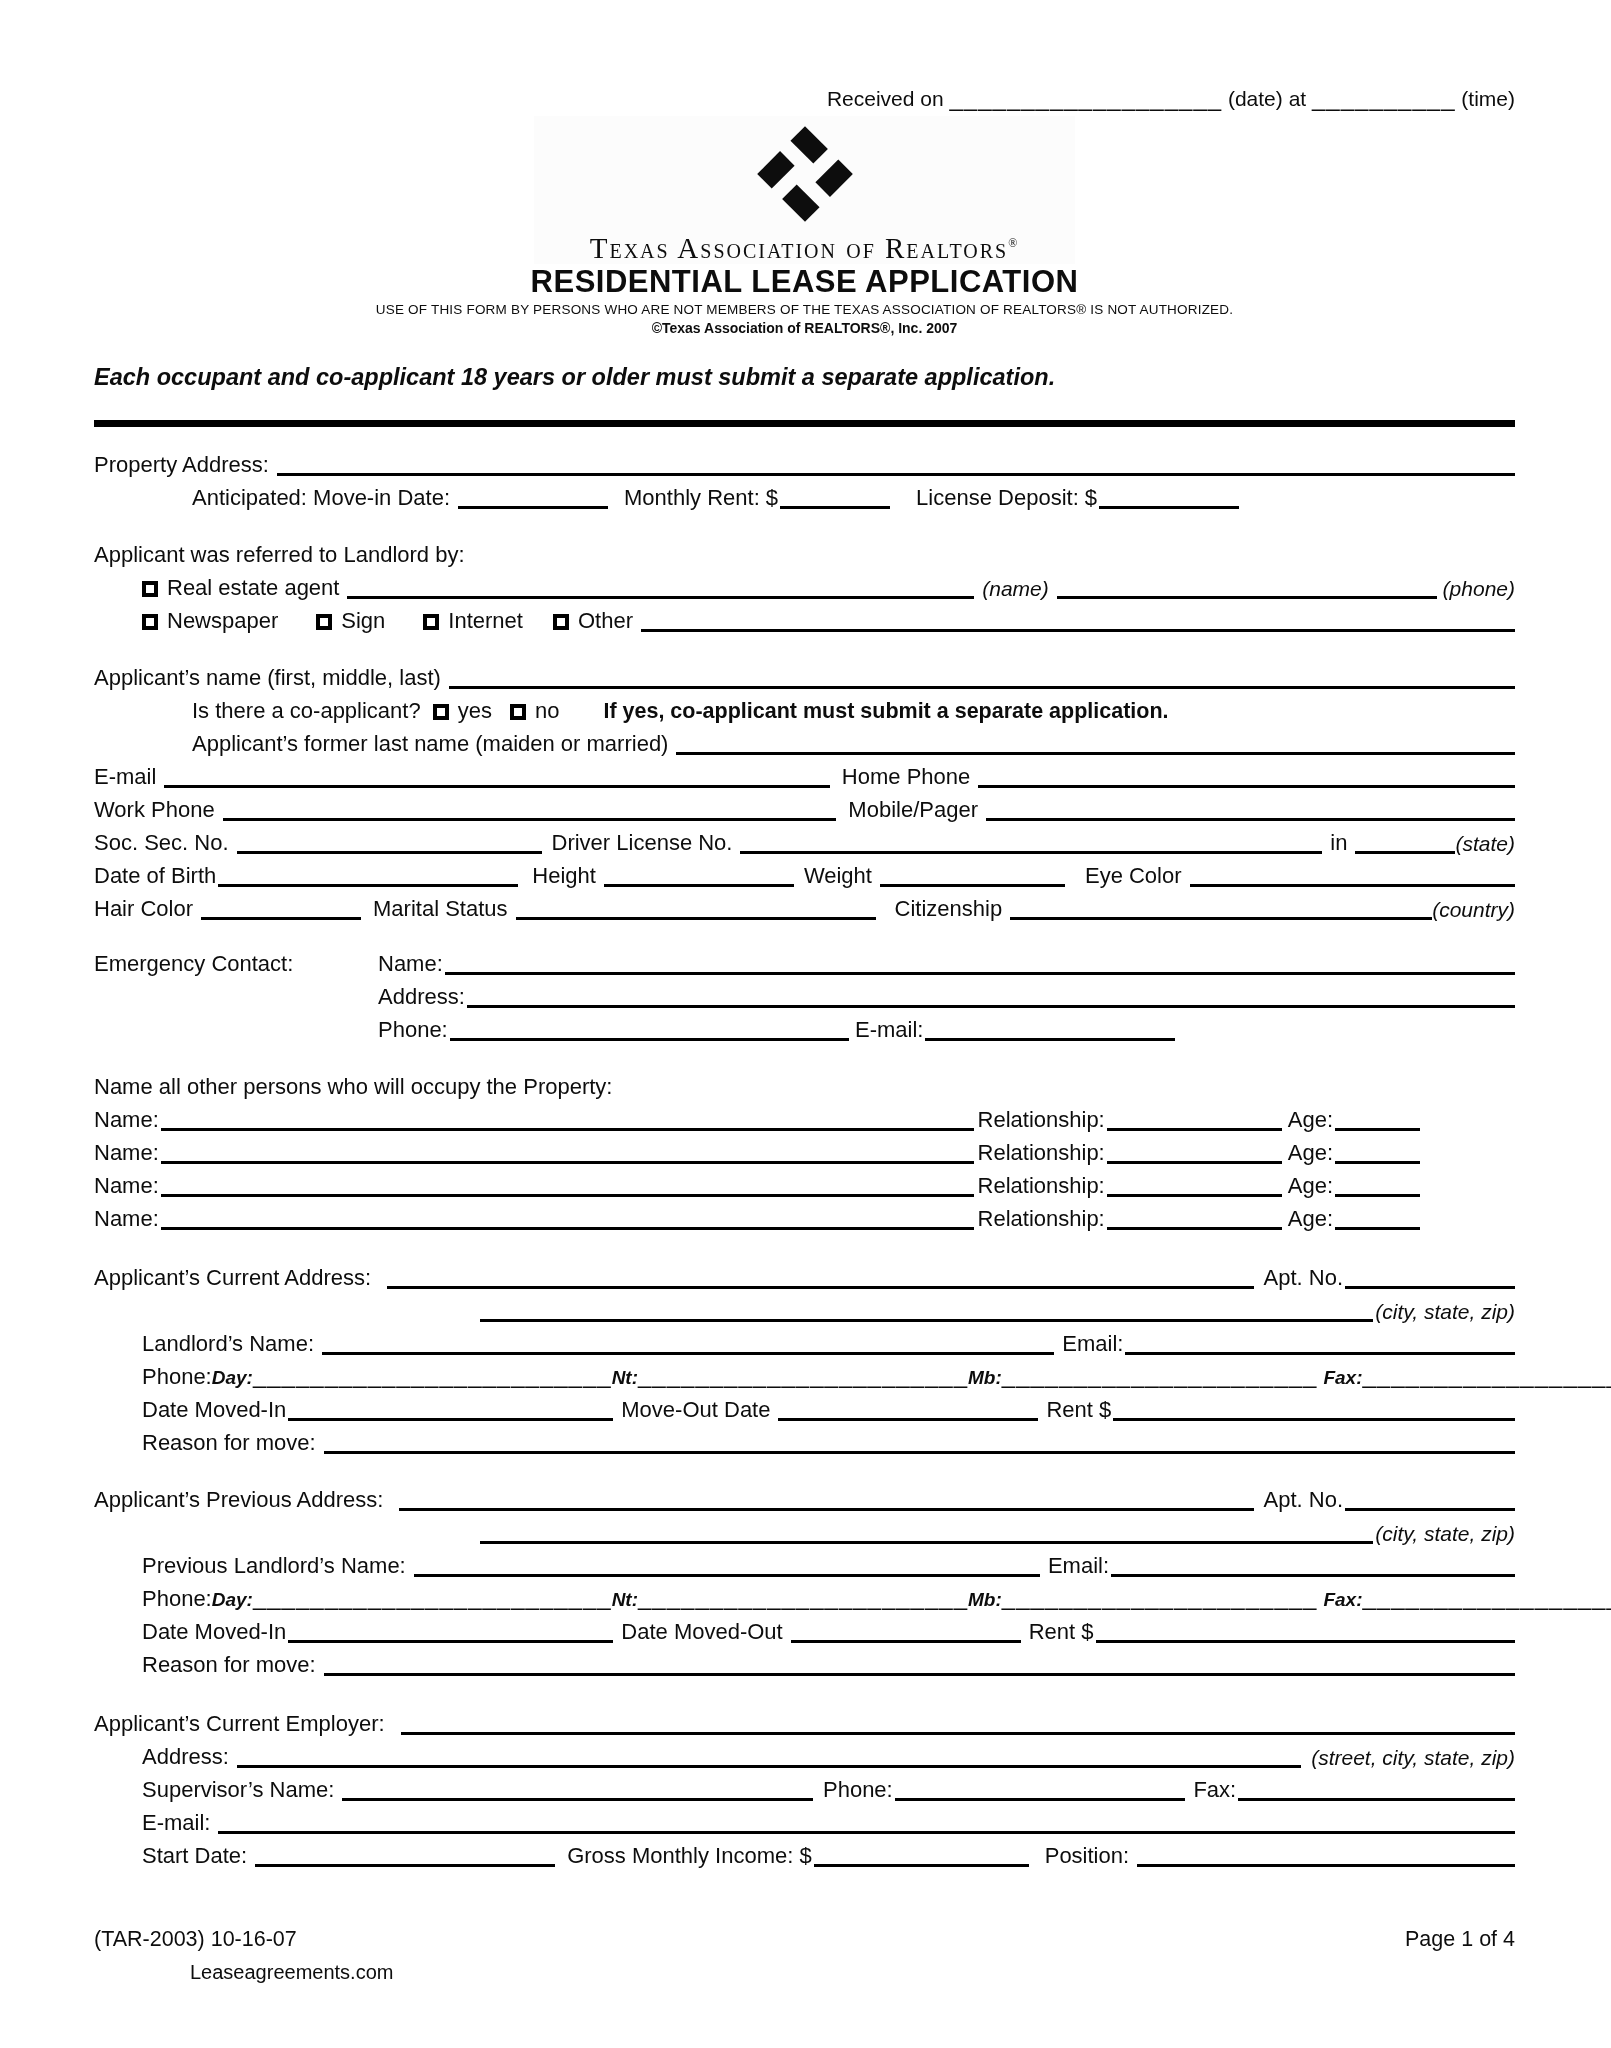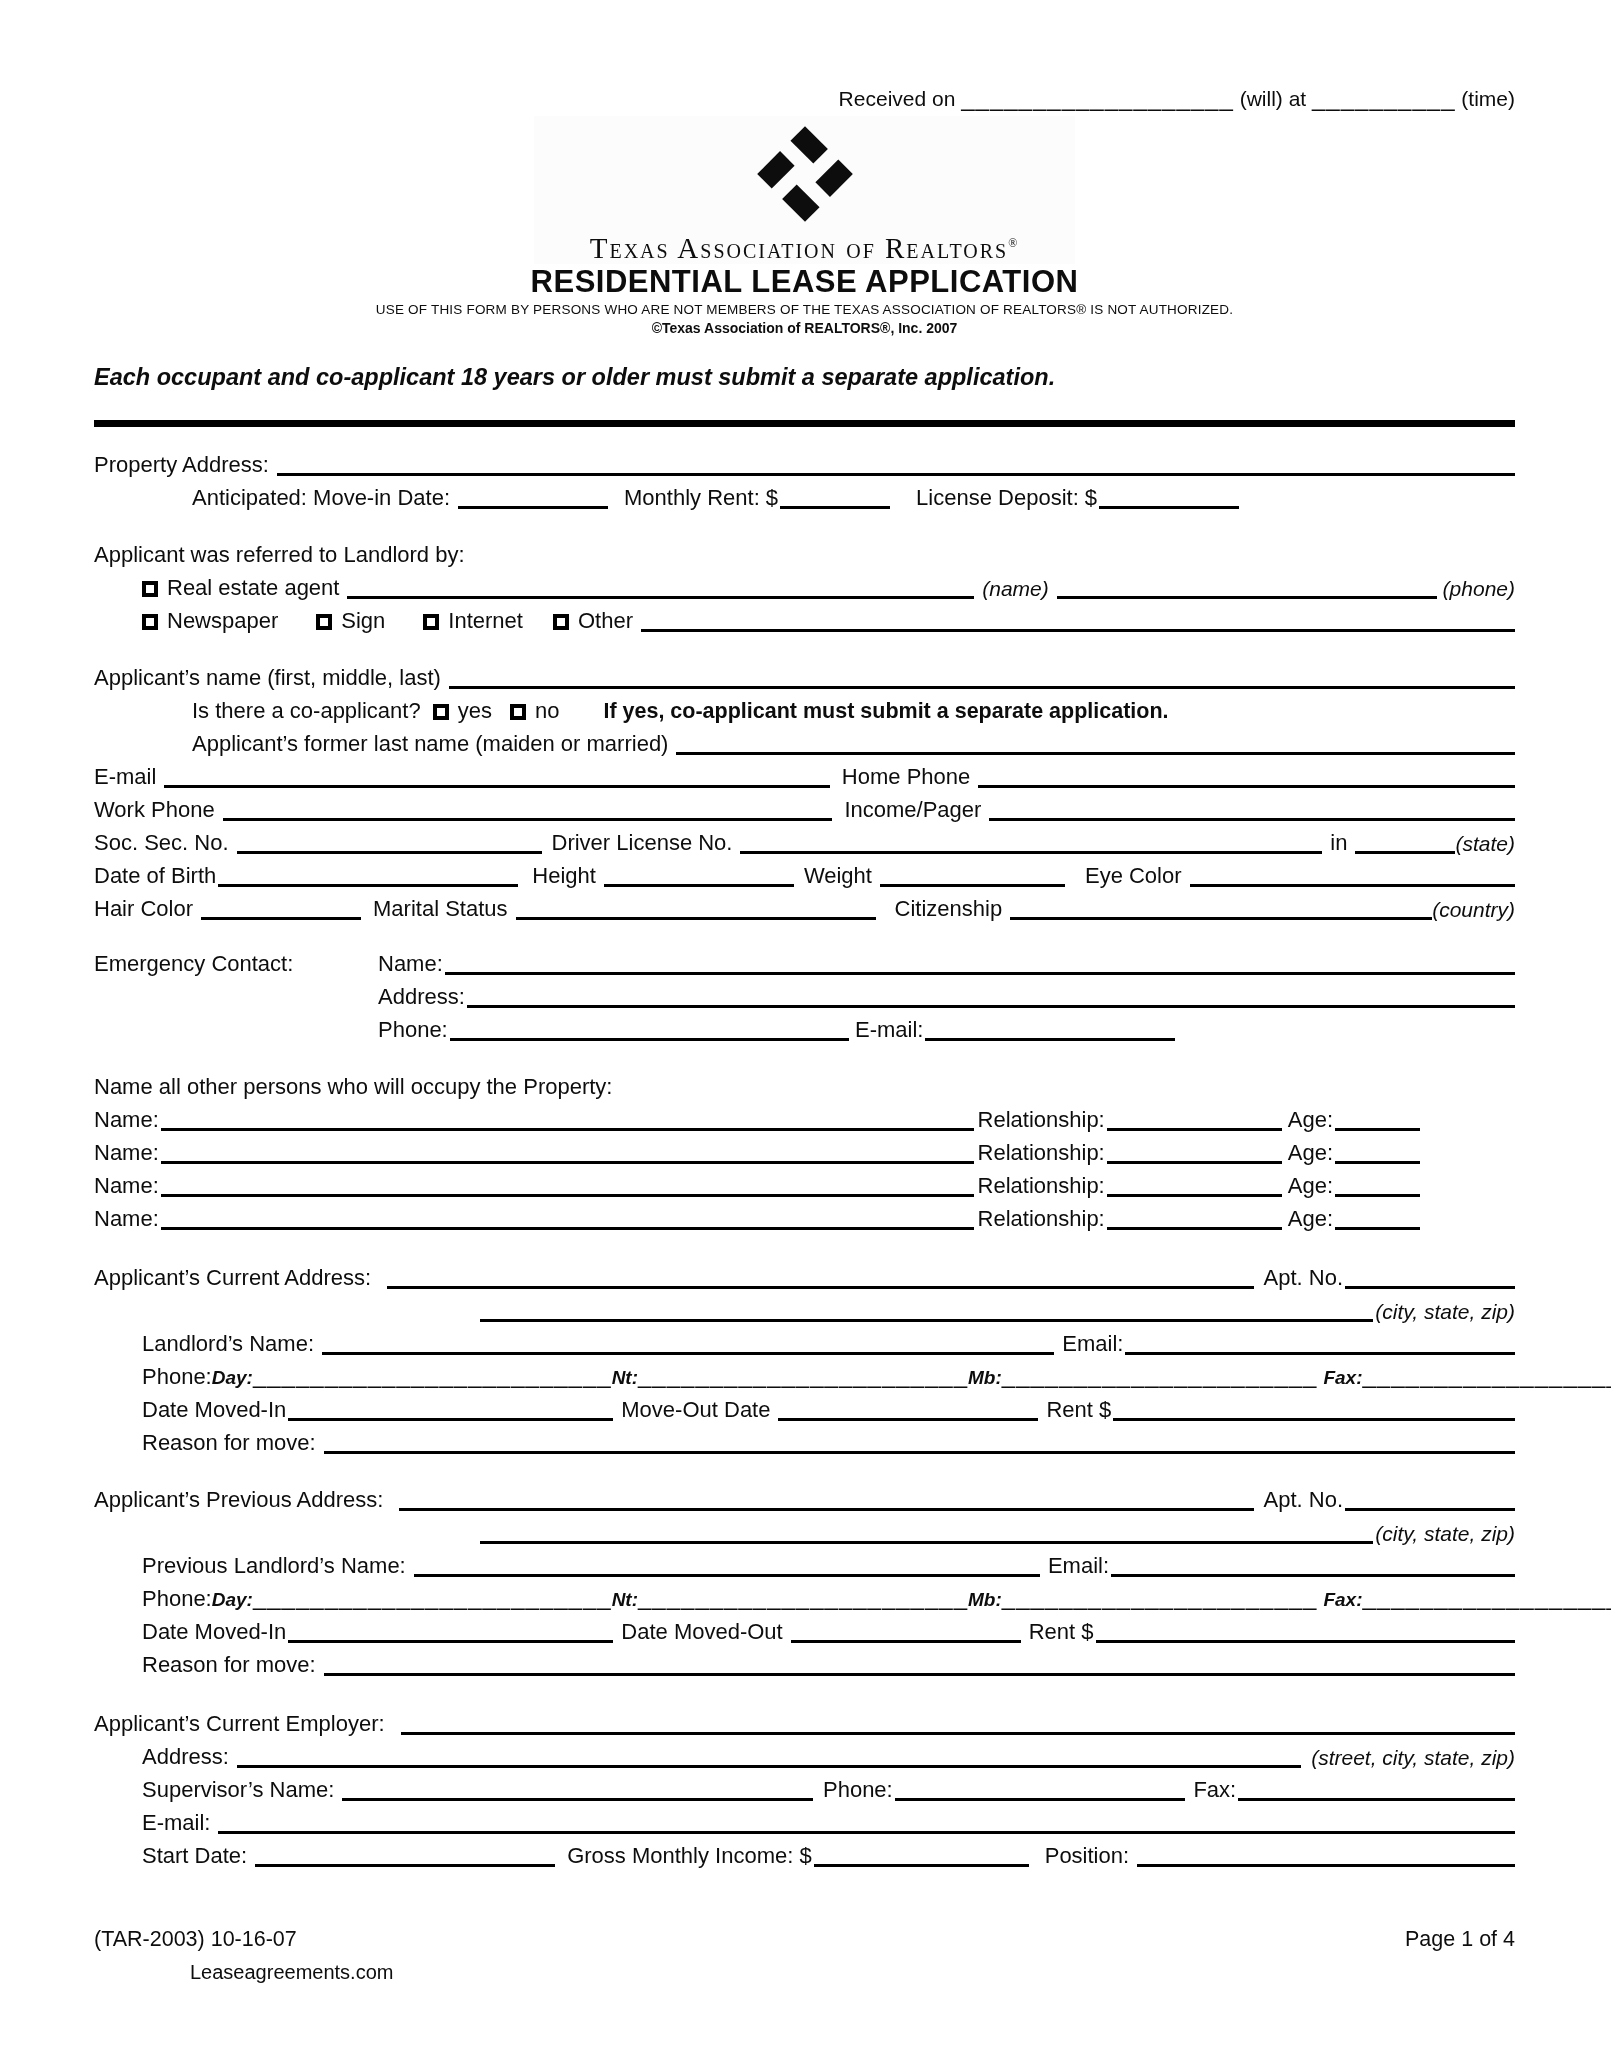--- a/index.html
+++ b/index.html
@@ -40,21 +40,21 @@
   .site{margin-top:9px;margin-left:96px;font-size:20px;}
 </style>
 </head>
 <body>
 
 <div class="page">
 
   <div class="received">
     <span>Received on</span>
     <span class="dash">___________________</span>
-    <span>(will) at</span>
+    <span>(date) at</span>
     <span class="dash">__________</span>
     <span>(time)</span>
   </div>
 
   <div class="logo-wrap">
     <div class="logo-box">
       <svg class="logo-svg" width="104" height="104" viewBox="0 0 100 100">
         <polygon points="50,4 72,26 58,40 36,18" fill="#0d0d0d"></polygon>
         <polygon points="96,50 74,72 60,58 82,36" fill="#0d0d0d"></polygon>
         <polygon points="50,96 28,74 42,60 64,82" fill="#0d0d0d"></polygon>
@@ -131,21 +131,21 @@
     </div>
     <div class="row">
       <span class="lbl">E-mail</span>
       <span class="fl" style="flex:1.24"></span>
       <span class="lbl" style="margin-left:12px">Home Phone</span>
       <span class="fl" style="flex:1"></span>
     </div>
     <div class="row">
       <span class="lbl">Work Phone</span>
       <span class="fl" style="flex:1.16"></span>
-      <span class="lbl" style="margin-left:12px">Income/Pager</span>
+      <span class="lbl" style="margin-left:12px">Mobile/Pager</span>
       <span class="fl" style="flex:1"></span>
     </div>
     <div class="row">
       <span class="lbl">Soc. Sec. No.</span>
       <span class="fl" style="width:305px"></span>
       <span class="lbl" style="margin-left:10px">Driver License No.</span>
       <span class="fl g1"></span>
       <span class="lbl" style="margin-left:8px">in</span>
       <span class="fl" style="width:100px"></span>
       <span class="lbl hint">(state)</span>

